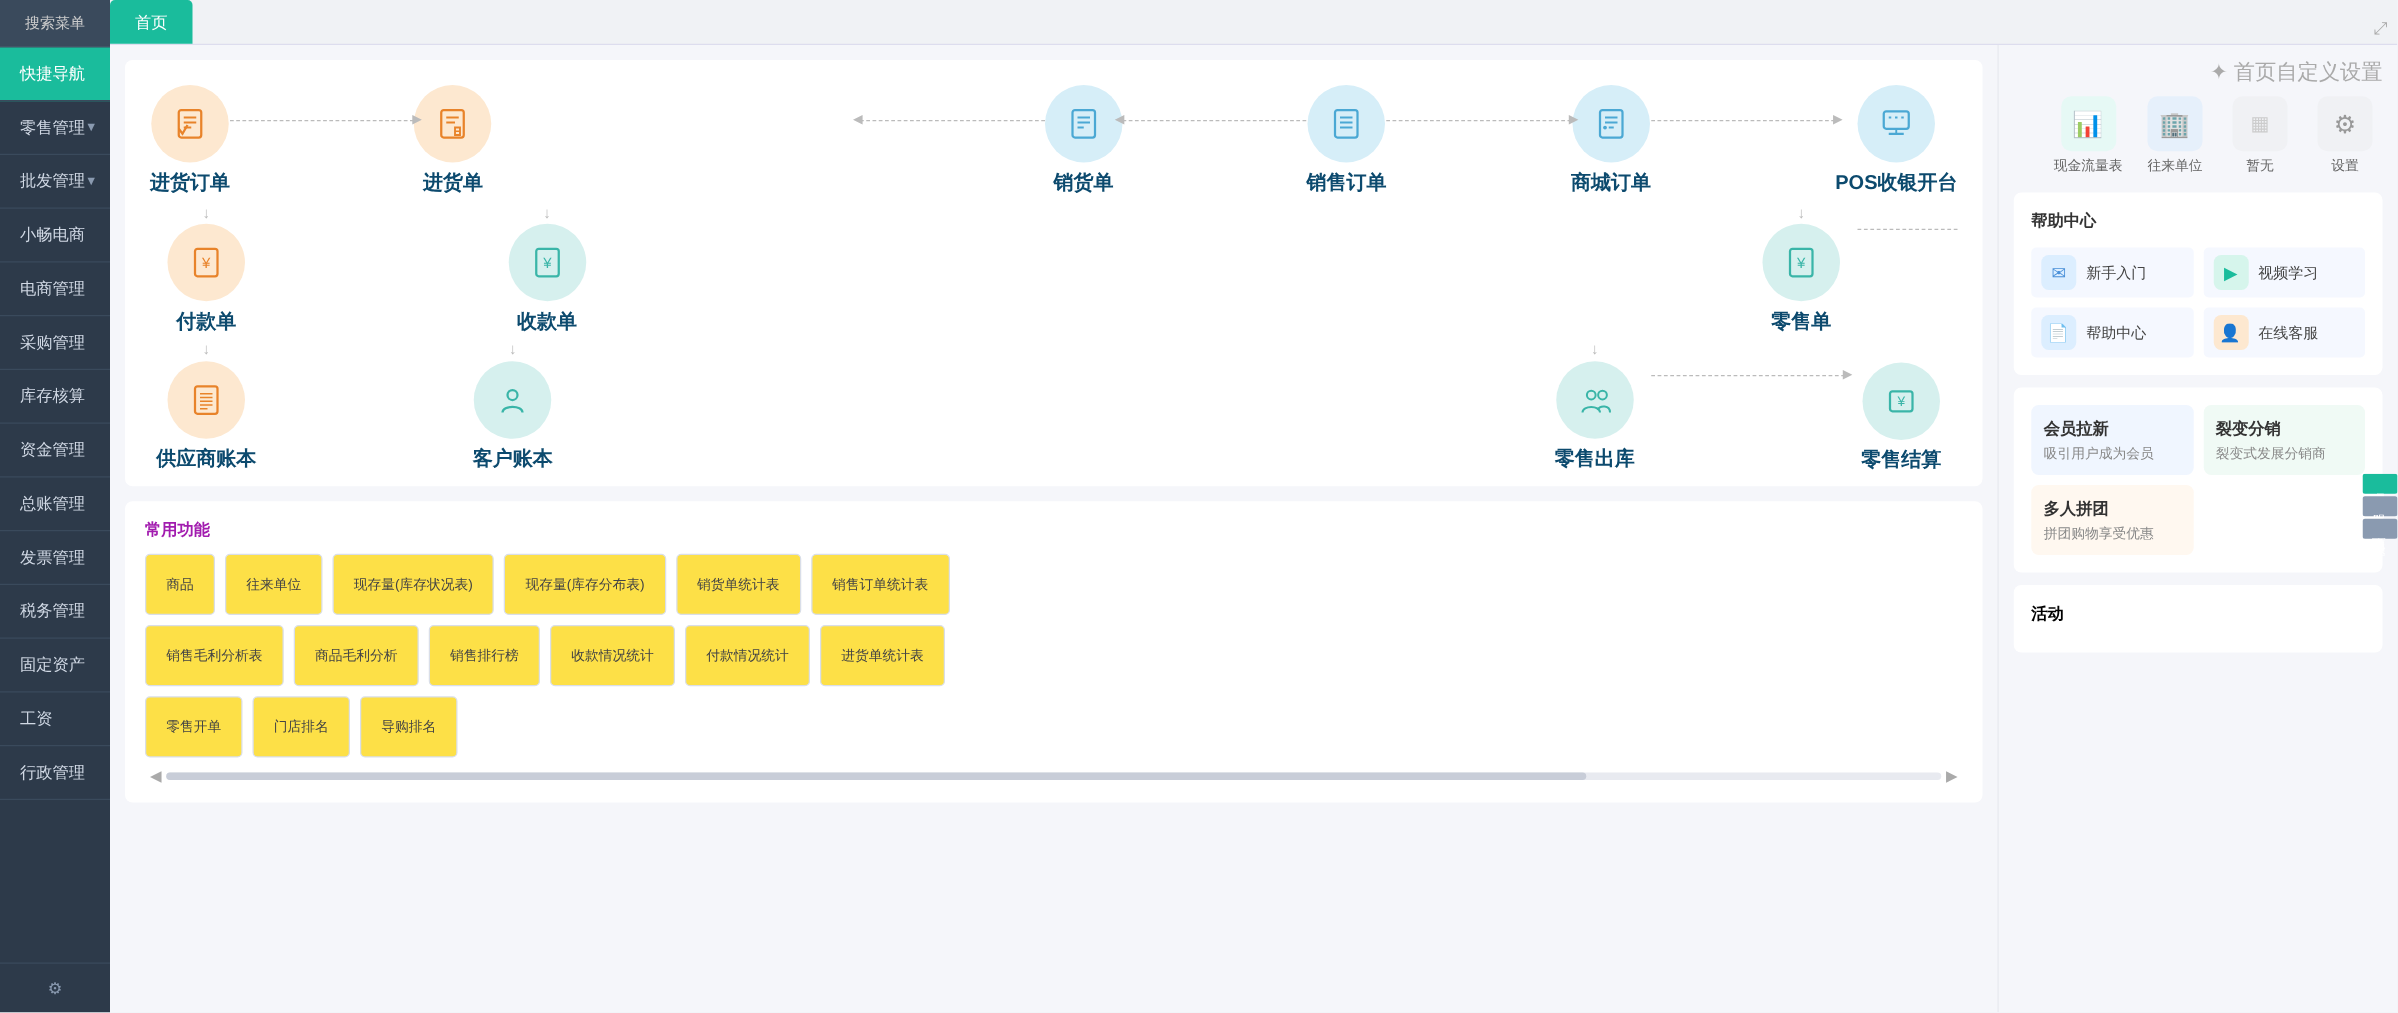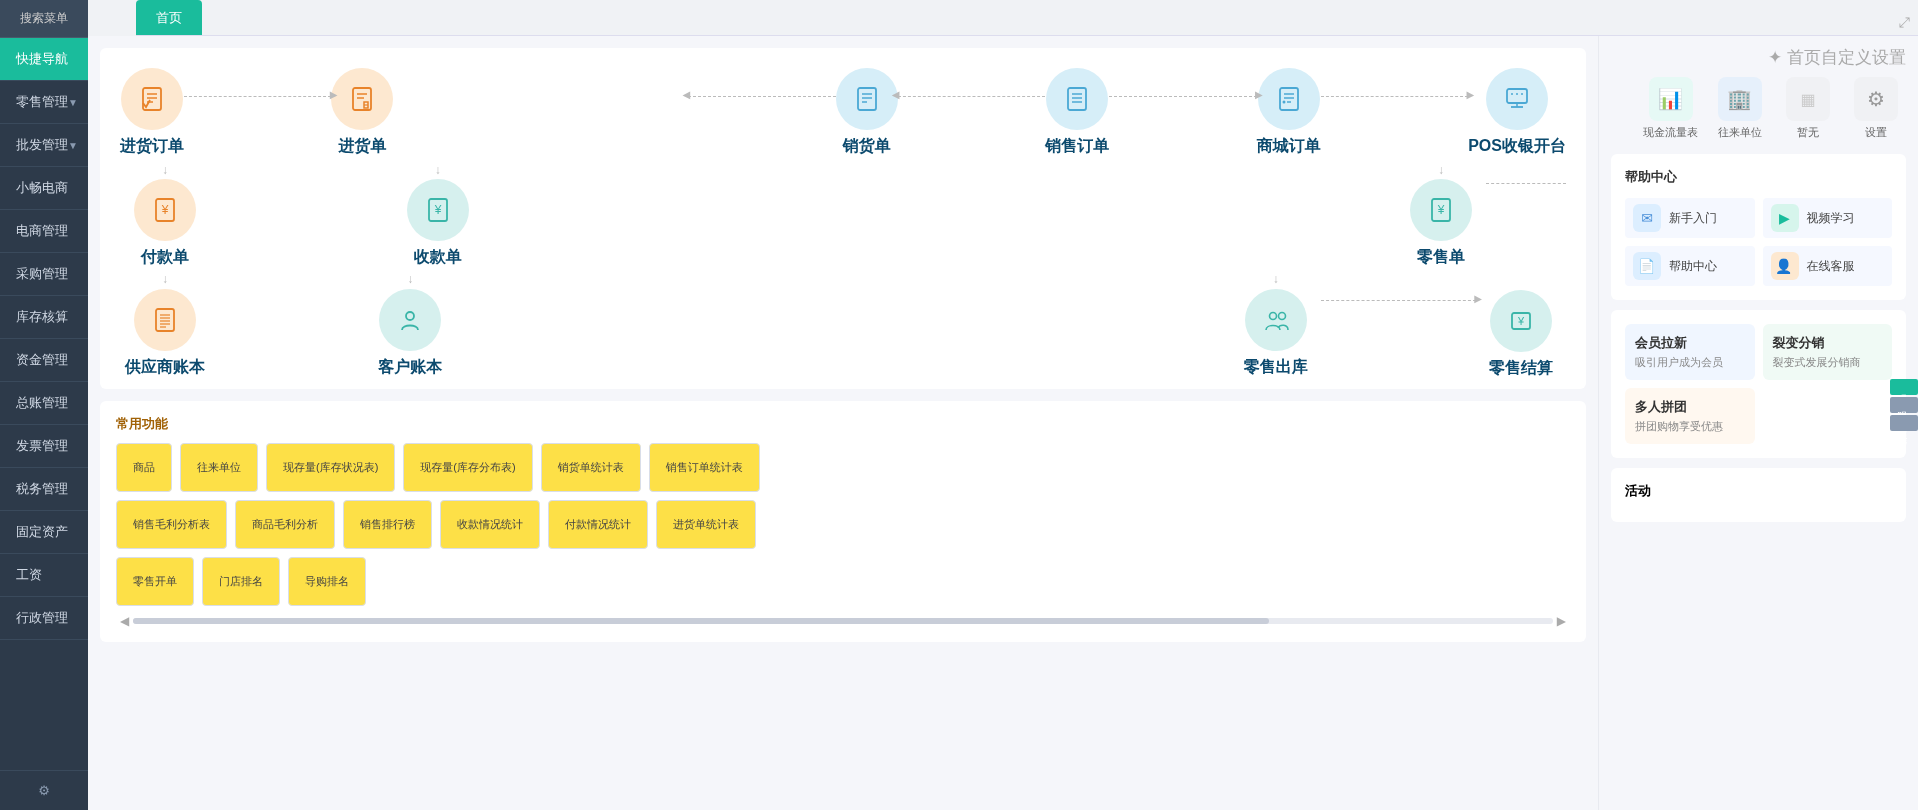--- a/index.html
+++ b/index.html
@@ -64,21 +64,20 @@
 
     
     #tabbar {
       display: flex;
       background: #f0f2f5;
       border-bottom: 1px solid #dde;
       align-items: flex-end;
       padding: 0 0 0 0;
       height: 36px;
       flex-shrink: 0;
-      margin-left: 48px;
     }
     .tab {
       padding: 8px 20px;
       font-size: 13px;
       cursor: pointer;
       border-radius: 4px 4px 0 0;
       height: 100%;
       display: flex;
       align-items: center;
     }
@@ -160,21 +159,21 @@
     }
 
     
     #common-funcs {
       background: #fff;
       border-radius: 6px;
       padding: 14px 16px;
     }
     .common-title {
       font-size: 13px;
-      color: #a16207;
+      color: #a21caf;
       font-weight: bold;
       margin-bottom: 10px;
     }
     .func-row {
       display: flex;
       flex-wrap: wrap;
       gap: 8px;
       margin-bottom: 8px;
     }
     .func-btn {

